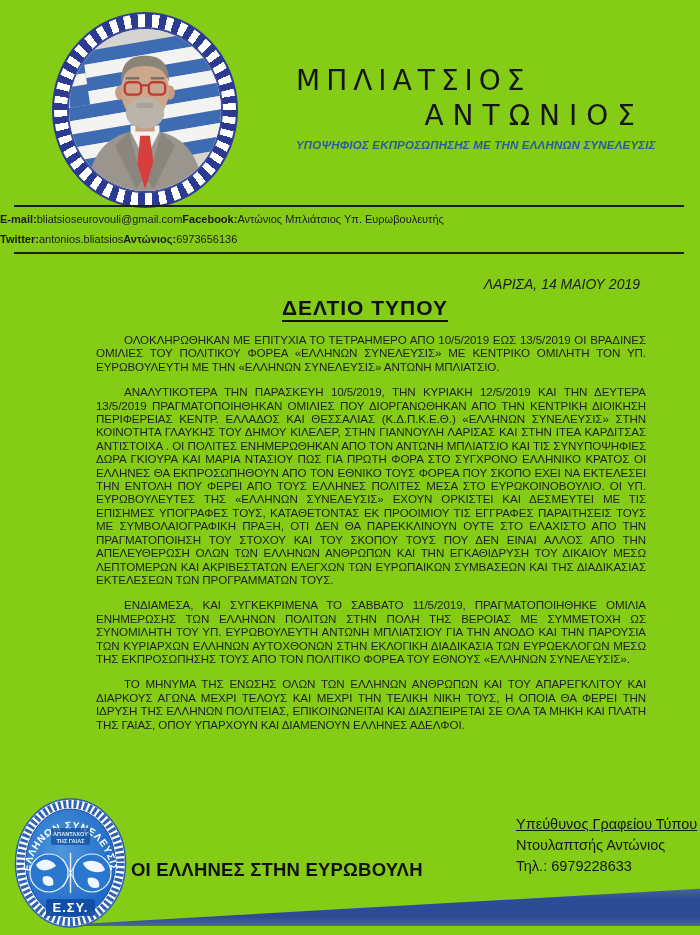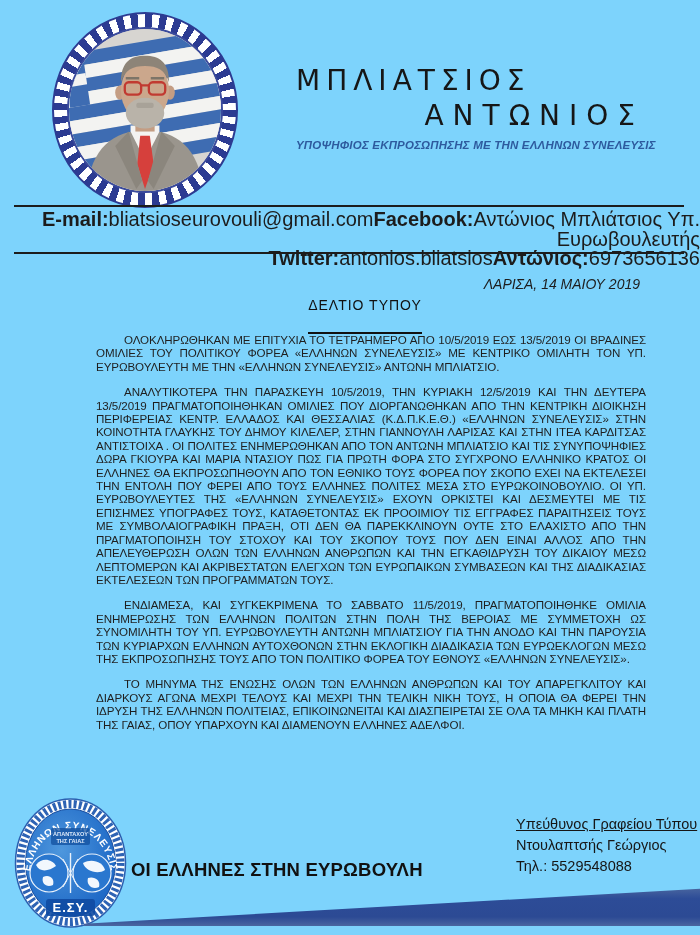--- a/index.html
+++ b/index.html
@@ -1,20 +1,20 @@
 <!DOCTYPE html>
 <html lang="el"><head>
 <meta charset="utf-8">
 <style>
   * { margin:0; padding:0; box-sizing:border-box; }
   html,body { background:#e9e9e9; }
   body { font-family:"Liberation Sans", sans-serif; }
   .page {
     position:relative; width:700px; height:935px; margin:0 auto;
-    background:#7dd3fc; overflow:hidden; color:#1d1d1d;
+    background:#84cc16; overflow:hidden; color:#1d1d1d;
   }
 
   
   .portrait { position:absolute; left:52px; top:12px; width:186px; height:196px; }
   .meander-ring {
     position:absolute; inset:0; border-radius:50%;
     background:repeating-conic-gradient(#2c3b92 0deg 4.5deg, #ffffff 4.5deg 9deg);
     border:2px solid #2c3b92;
   }
   .photo-circle {
@@ -33,31 +33,31 @@
   .header-subtitle {
     margin-top:7px; text-align:right; white-space:nowrap;
     font-size:11.5px; font-weight:bold; font-style:italic;
     color:#2d5a9e; letter-spacing:0.2px;
   }
 
   .rule { position:absolute; left:14px; right:16px; border-top:2px solid #1c1c1c; height:0; }
   .rule-top { top:205px; }
   .rule-bottom { top:252px; }
 
-  .contact { position:absolute; top:210px; left:0; right:0; text-align:right;
-             font-size:20px; line-height:19.5px; color:#1c1c1c; }
+  .contact { position:absolute; top:210px; left:0; right:0; text-align:left;
+             font-size:11px; line-height:19.5px; color:#1c1c1c; }
   .contact b { font-weight:bold; }
 
   
   .dateline { position:absolute; top:276px; right:60px; font-style:italic;
               font-size:14px; color:#1d1d1d; }
   .doc-title { position:absolute; top:296px; left:90px; width:550px; text-align:center; }
   .doc-title span {
-    font-size:14px; font-weight:normal; letter-spacing:1px; color:#111;
-    border-bottom:2.5px solid #111; padding-bottom:19px;
+    font-size:21px; font-weight:bold; letter-spacing:1px; color:#111;
+    border-bottom:2.5px solid #111; padding-bottom:1px;
   }
   .body-text { position:absolute; top:333px; left:96px; width:550px;
                font-size:11.6px; line-height:13.4px; text-align:justify;
                color:#1f1f1f; letter-spacing:-0.1px; }
   .body-text p { margin:0 0 12px 0; text-indent:28px; }
 
   
   .esy-logo { position:absolute; left:14px; top:797px; width:113px; height:132px; }
   .esy-logo svg { width:100%; height:100%; display:block; }
 
@@ -179,19 +179,19 @@
       </g>
       <rect x="32" y="102" width="49" height="17" rx="3" fill="#0f4aa2" opacity="0.9"></rect>
       <text x="56.5" y="115" font-size="13" font-weight="bold" fill="#ffffff" text-anchor="middle" letter-spacing="1" font-family="Liberation Sans, sans-serif">Ε.ΣΥ.</text>
     </svg>
   </div>
 
   <div class="slogan">ΟΙ ΕΛΛΗΝΕΣ ΣΤΗΝ ΕΥΡΩΒΟΥΛΗ</div>
 
   <div class="press-block">
     <div class="press-title">Υπεύθυνος Γραφείου Τύπου</div>
-    <div>Ντουλαπτσής Γεώργιος</div>
-    <div>Τηλ.: 5529548088</div>
+    <div>Ντουλαπτσής Αντώνιος</div>
+    <div>Τηλ.: 6979228633</div>
   </div>
 
   <div class="wedge"></div>
 
 </div>
 
 </body></html>

